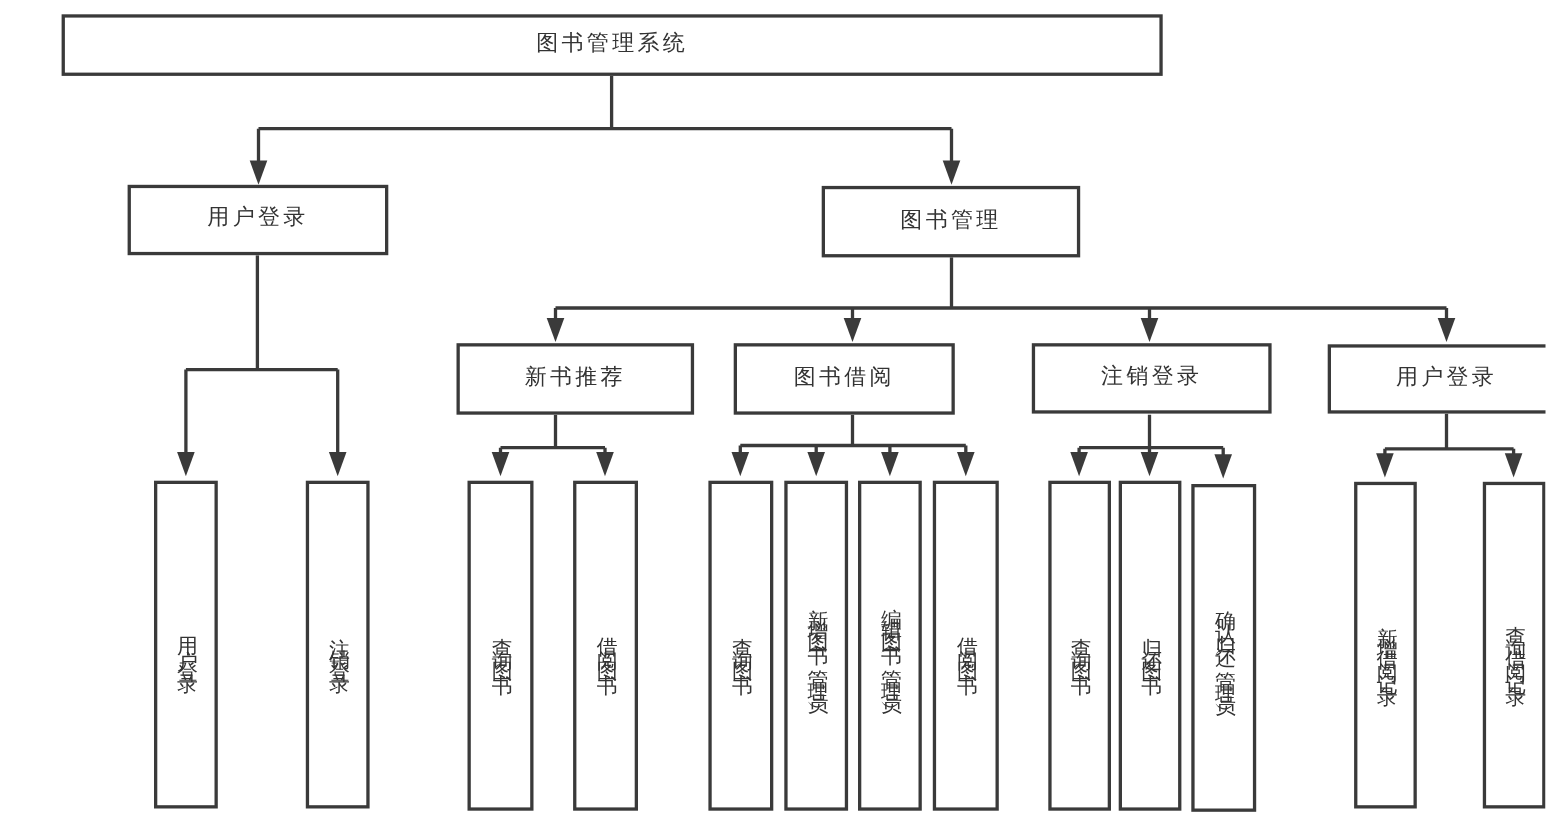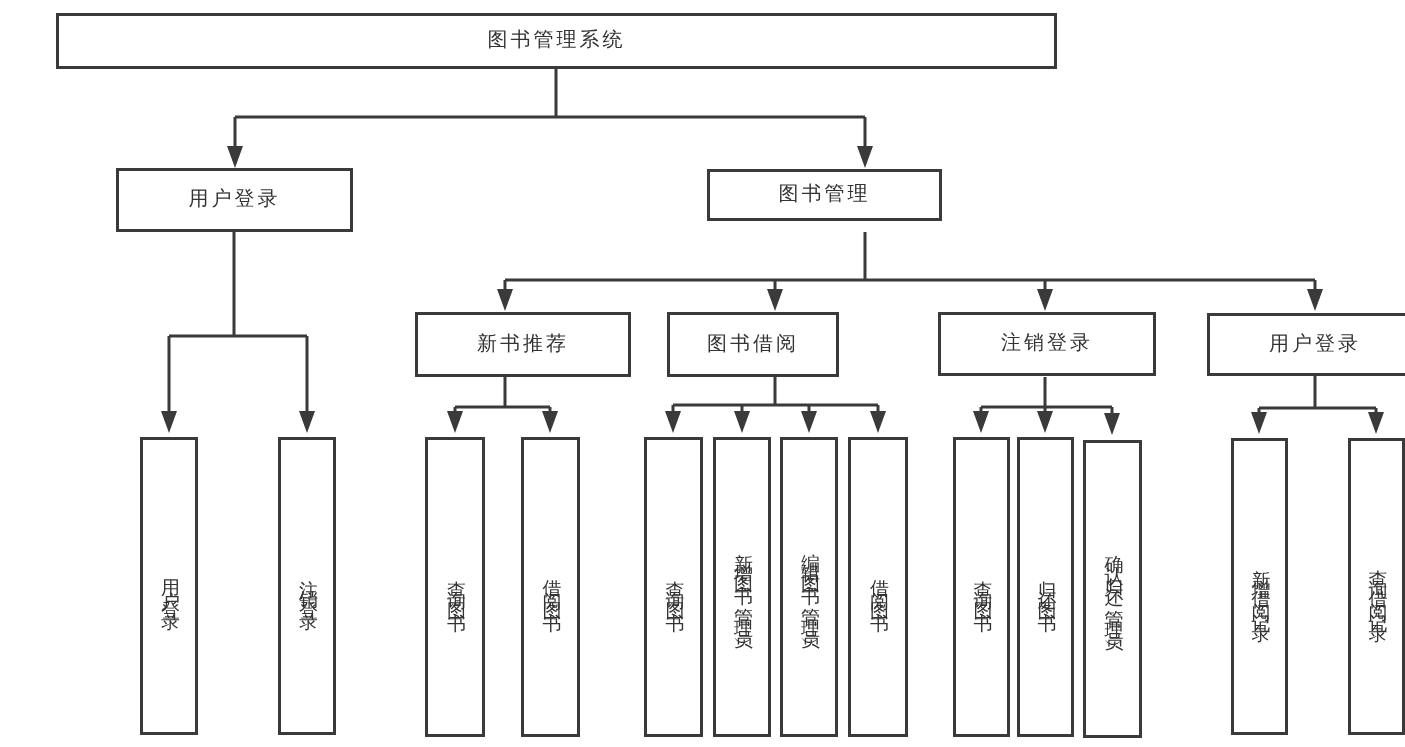--- a/index.html
+++ b/index.html
@@ -97,24 +97,24 @@
     <g>
       <path d="M1280 376 V408 M1224 408 H1341 M1224 408 V416 M1341 408 V416"></path>
       <path class="ah" d="M1216 412 H1232 L1224 434 Z"></path>
       <path class="ah" d="M1333 412 H1349 L1341 434 Z"></path>
     </g>
   </svg>
 
   <div class="node h" style="left:21px;top:13px;width:1001px;height:56px">图书管理系统</div>
 
   <div class="node h" style="left:81px;top:168px;width:237px;height:64px">用户登录</div>
-  <div class="node h" style="left:672px;top:169px;width:235px;height:52px">图书管理</div>
+  <div class="node h" style="left:712px;top:169px;width:235px;height:65px">图书管理</div>
 
   <div class="node h" style="left:380px;top:312px;width:216px;height:65px">新书推荐</div>
-  <div class="node h" style="left:632px;top:312px;width:172px;height:65px">图书借阅</div>
+  <div class="node h" style="left:632px;top:312px;width:201px;height:65px">图书借阅</div>
   <div class="node h" style="left:903px;top:312px;width:218px;height:64px">注销登录</div>
   <div class="node h" style="left:1172px;top:313px;width:216px;height:63px">用户登录</div>
 
   <div class="node v" style="left:105px;top:437px;width:58px;height:298px">用户登录</div>
   <div class="node v" style="left:243px;top:437px;width:58px;height:298px">注销登录</div>
 
   <div class="node v" style="left:390px;top:437px;width:60px;height:300px">查询图书</div>
   <div class="node v" style="left:486px;top:437px;width:59px;height:300px">借阅图书</div>
 
   <div class="node v" style="left:609px;top:437px;width:59px;height:300px">查询图书</div>

